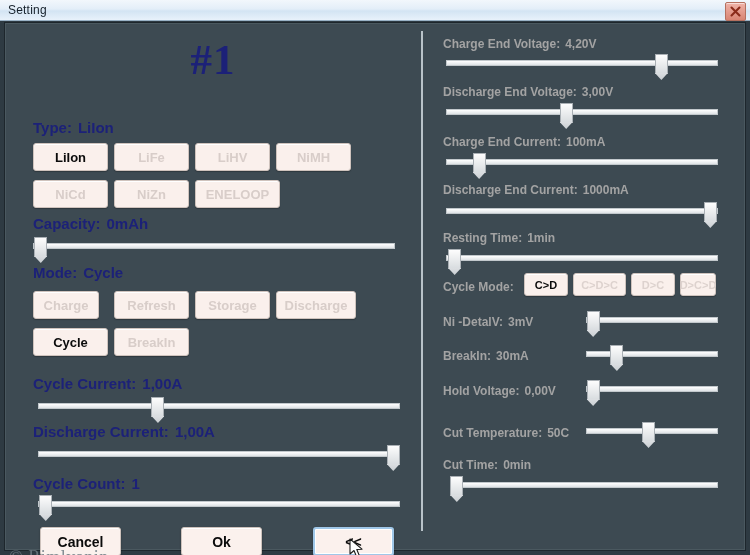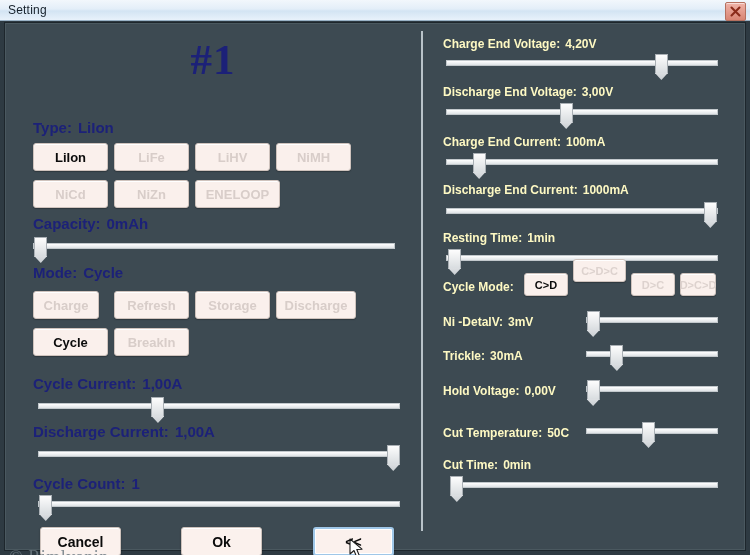--- a/index.html
+++ b/index.html
@@ -57,21 +57,21 @@
     letter-spacing:1px;
   }
   .lbl{
     position:absolute;
     font-size:15px;font-weight:bold;color:#1c2178;
     white-space:nowrap;
   }
   .lbl .val{margin-left:6px;}
   .lbl-sm{
     position:absolute;
-    font-size:12px;font-weight:bold;color:#fef9c3;
+    font-size:12px;font-weight:bold;color:#a3a3a3;
     white-space:nowrap;
   }
   .lbl-sm .val{margin-left:5px;}
 
   
   .tbtn{
     position:absolute;height:28px;
     background:#faf0ec;
     border:1px solid #cfc3bd;
     border-radius:3px;
@@ -266,34 +266,34 @@
       </div>
       <div class="slider" style="left:23px;top:226px;width:272px;">
         <div class="track"></div>
         <div class="thumb" style="left: 3%;"></div>
       </div>
 
       <div class="lbl-sm" style="left:20px;top:257px;">
         <span>Cycle Mode:</span>
       </div>
       <div class="tbtn sm" style="left:101px;top:250px;width:44px;">C&gt;D</div>
-      <div class="tbtn sm off" style="left:150px;top:236px;width:53px;">C&gt;D&gt;C</div>
+      <div class="tbtn sm off" style="left:150px;top:250px;width:53px;">C&gt;D&gt;C</div>
       <div class="tbtn sm off" style="left:208px;top:250px;width:44px;">D&gt;C</div>
       <div class="tbtn sm off" style="left:257px;top:250px;width:36px;">D&gt;C&gt;D</div>
 
       <div class="lbl-sm" style="left:20px;top:292px;">
         <span>Ni -DetalV:</span><span class="val">3mV</span>
       </div>
       <div class="slider" style="left:163px;top:288px;width:132px;">
         <div class="track"></div>
         <div class="thumb" style="left: 5%;"></div>
       </div>
 
       <div class="lbl-sm" style="left:20px;top:326px;">
-        <span>Trickle:</span><span class="val">30mA</span>
+        <span>BreakIn:</span><span class="val">30mA</span>
       </div>
       <div class="slider" style="left:163px;top:322px;width:132px;">
         <div class="track"></div>
         <div class="thumb" style="left: 23%;"></div>
       </div>
 
       <div class="lbl-sm" style="left:20px;top:361px;text-align:right;">
         <span>Hold Voltage:</span><span class="val">0,00V</span>
       </div>
       <div class="slider" style="left:163px;top:357px;width:132px;">

